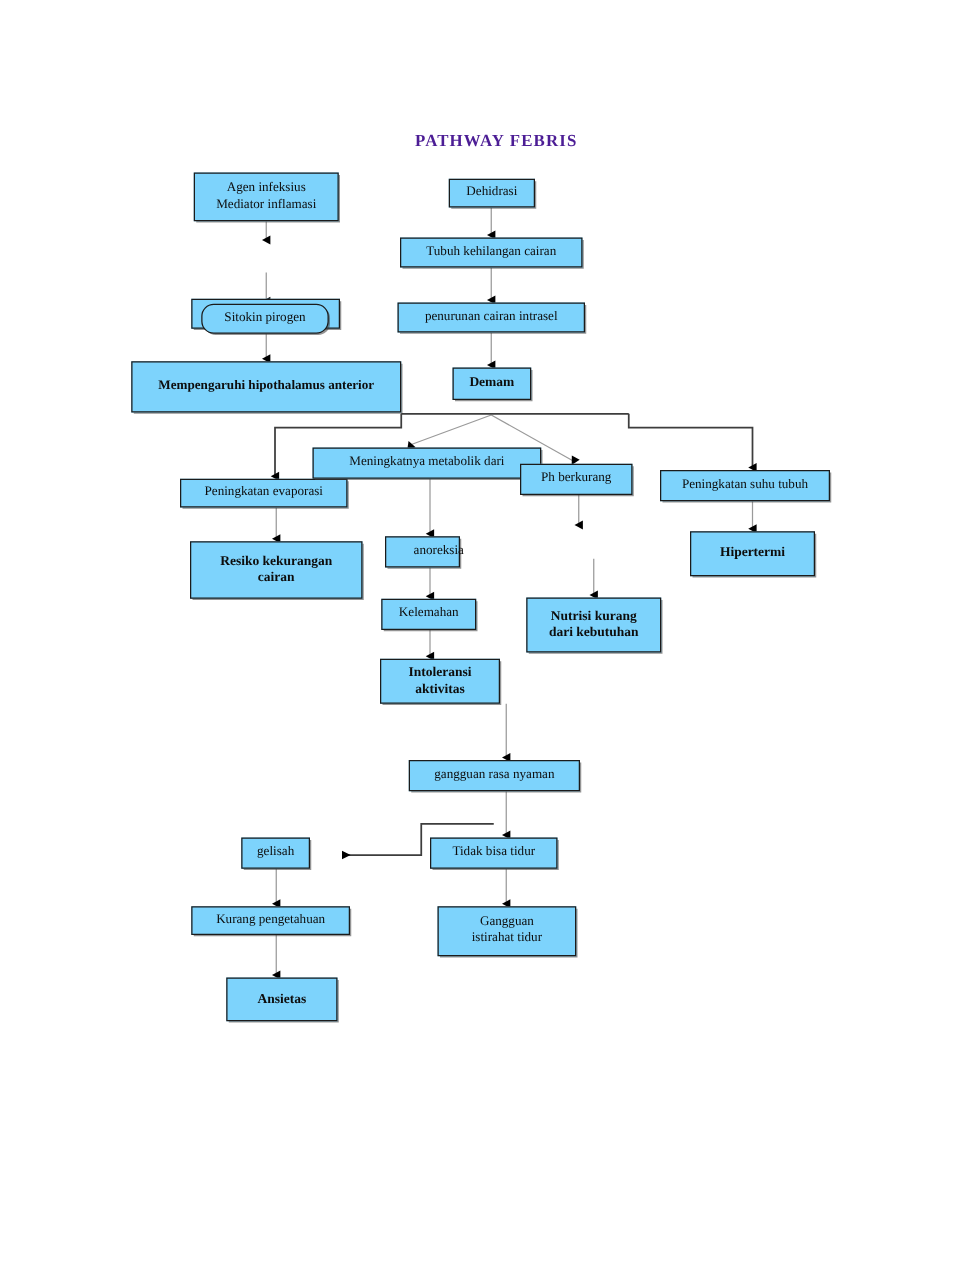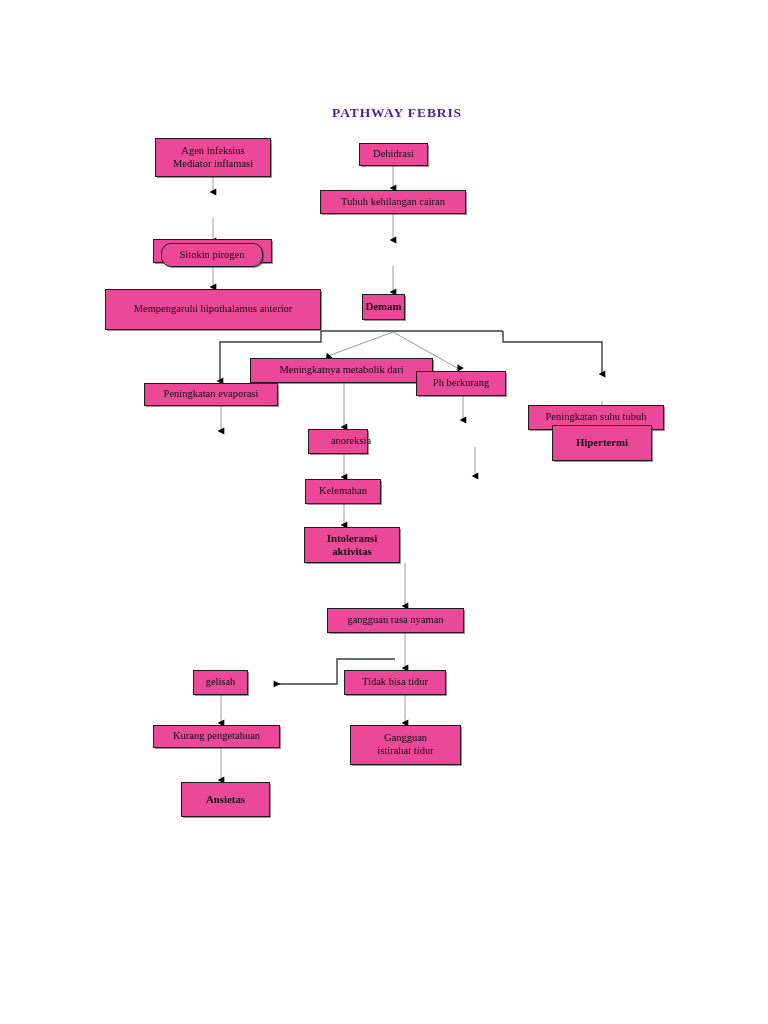--- a/index.html
+++ b/index.html
@@ -20,21 +20,21 @@
     font-size:13.5px;
     letter-spacing:.9px;
     color:#4c1d95;
     white-space:nowrap;
   }
 
   .node{
     position:absolute;
     box-sizing:border-box;
     border:1px solid #1b1b1b;
-    background:#ec4899;
+    background:#7dd3fc;
     color:#0d0d0d;
     display:flex;
     align-items:center;
     justify-content:center;
     text-align:center;
     font-family:"Liberation Serif", serif;
     font-size:10.5px;
     line-height:1.22;
     padding:1px 4px;
     z-index:5;
@@ -97,31 +97,34 @@
 
       <path d="M395,659 L337,659 L337,684 L277,684" marker-end="url(#ahl)"></path>
     </g>
   </svg>
 
   <div class="title" style="left: 332px; top: 105px;">PATHWAY FEBRIS</div>
 
 <div class="node" style="left: 155px; top: 138px; width: 116px; height: 39px;">Agen infeksius<br>Mediator inflamasi</div>
     <div class="node" style="left: 153px; top: 194px; width: 119px; height: 24px; margin-top: 45px;">Monosit/ makrofag</div>
     <div class="node" style="left: 161px; top: 243px; width: 102px; height: 24px; border-radius: 10px;">Sitokin pirogen</div>
-    <div class="node" style="left: 105px; top: 289px; width: 216px; height: 41px;">Mempengaruhi hipothalamus anterior</div>
+    <div class="node" style="left: 105px; top: 289px; width: 216px; height: 41px; font-weight: bold;">Mempengaruhi hipothalamus anterior</div>
     <div class="node" style="left: 359px; top: 143px; width: 69px; height: 23px;">Dehidrasi</div>
     <div class="node" style="left: 320px; top: 190px; width: 146px; height: 24px;">Tubuh kehilangan cairan</div>
-    <div class="node bold" style="left: 362px; top: 294px; width: 43px; height: 26px;">Demam</div>
+    <div class="node" style="left: 318px; top: 242px; width: 150px; height: 24px;">penurunan cairan intrasel</div>
+    <div class="node bold" style="left: 362px; top: 294px; width: 63px; height: 26px;">Demam</div>
     <div class="node" style="left: 144px; top: 383px; width: 134px; height: 23px;">Peningkatan evaporasi</div>
     <div class="node" style="left: 250px; top: 358px; width: 183px; height: 25px;">Meningkatnya metabolik dari</div>
     <div class="node" style="left: 416px; top: 371px; width: 90px; height: 25px;">Ph berkurang</div>
-    <div class="node" style="left: 528px; top: 376px; width: 136px; height: 25px; margin-top: 29px;">Peningkatan suhu tubuh</div>
+    <div class="node" style="left: 528px; top: 376px; width: 136px; height: 25px;">Peningkatan suhu tubuh</div>
+    <div class="node bold" style="left: 152px; top: 433px; width: 138px; height: 46px;">Resiko kekurangan<br>cairan</div>
     <div class="node" style="left: 308px; top: 429px; width: 60px; height: 25px; padding-left: 30px;">anoreksia</div>
     <div class="node bold" style="left: 552px; top: 425px; width: 100px; height: 36px;">Hipertermi</div>
     <div class="node" style="left: 305px; top: 479px; width: 76px; height: 25px;">Kelemahan</div>
+    <div class="node bold" style="left: 421px; top: 478px; width: 108px; height: 44px;">Nutrisi kurang<br>dari kebutuhan</div>
     <div class="node bold" style="left: 304px; top: 527px; width: 96px; height: 36px;">Intoleransi<br>aktivitas</div>
     <div class="node" style="left: 327px; top: 608px; width: 137px; height: 25px;">gangguan rasa nyaman</div>
     <div class="node" style="left: 193px; top: 670px; width: 55px; height: 25px;">gelisah</div>
     <div class="node" style="left: 344px; top: 670px; width: 102px; height: 25px;">Tidak bisa tidur</div>
     <div class="node" style="left: 153px; top: 725px; width: 127px; height: 23px;">Kurang pengetahuan</div>
     <div class="node" style="left: 350px; top: 725px; width: 111px; height: 40px;">Gangguan<br>istirahat tidur</div>
     <div class="node bold" style="left: 181px; top: 782px; width: 89px; height: 35px;">Ansietas</div>
   </div>
 
 </body></html>

